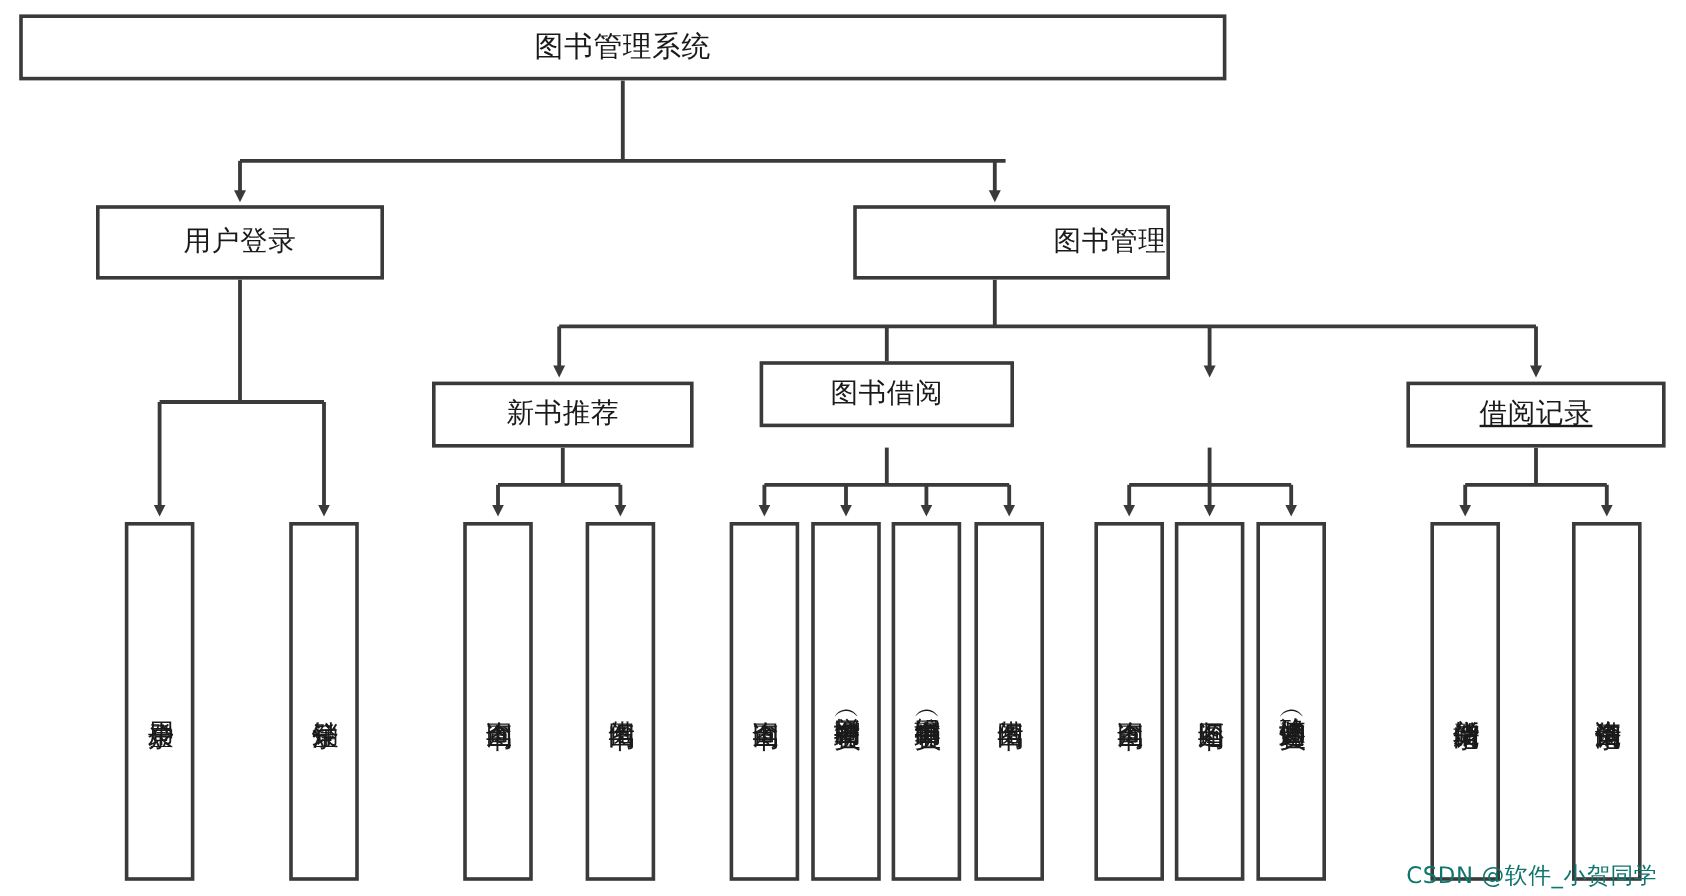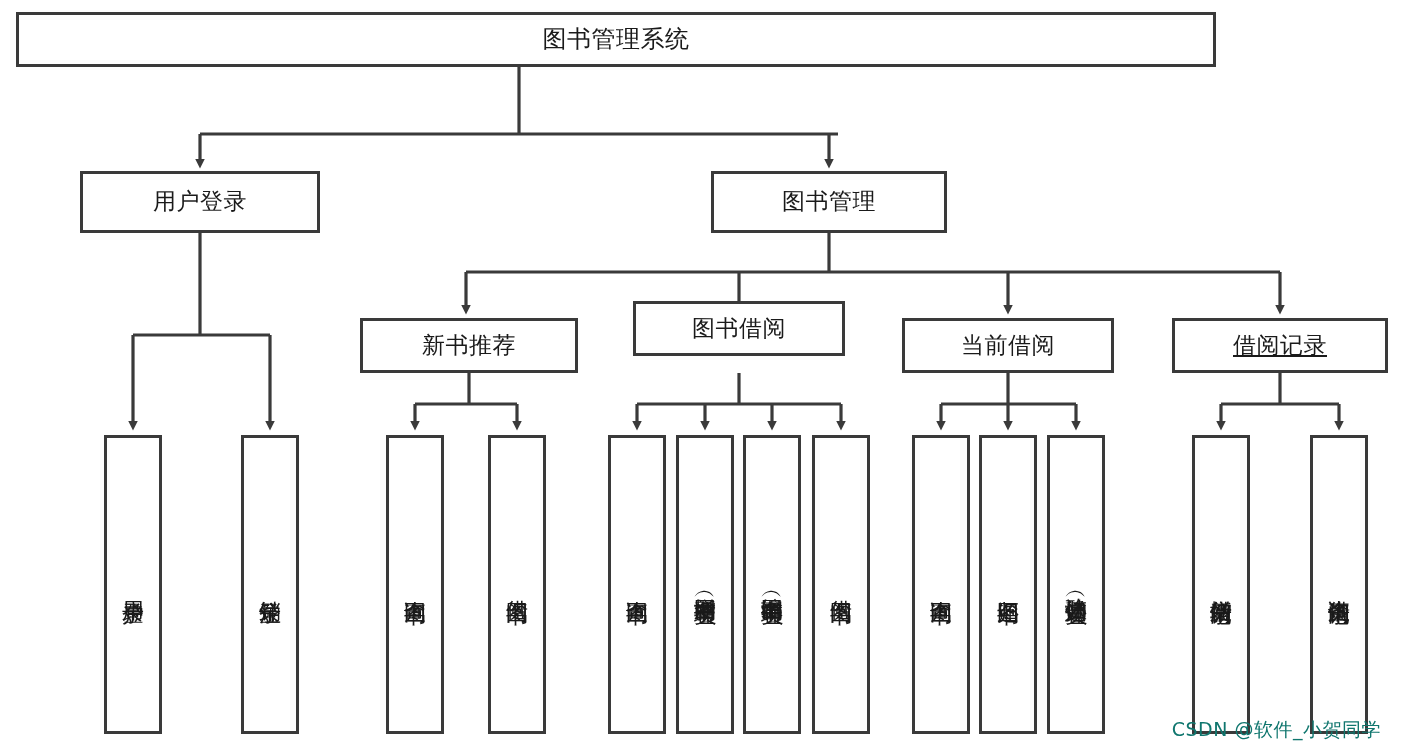--- a/index.html
+++ b/index.html
@@ -120,39 +120,36 @@
       <path d="M1008,404 L1008,422" marker-end="url(#arrow)"></path>
       <path d="M1076,404 L1076,422" marker-end="url(#arrow)"></path>
 
       <path d="M1280,373 L1280,404"></path>
       <path d="M1221,404 L1339,404"></path>
       <path d="M1221,404 L1221,422" marker-end="url(#arrow)"></path>
       <path d="M1339,404 L1339,422" marker-end="url(#arrow)"></path>
     </g>
   </svg>
 
-  <div class="node h root" style="left:16px; top:12px; width:1200px; height:55px;">
+  <div class="node h root" style="left:16px; top:12px; width:1006px; height:55px;">
     <span class="label">图书管理系统</span>
   </div>
 
   <div class="node h" style="left:80px; top:171px; width:240px; height:62px;">
     <span class="label">用户登录</span>
   </div>
-  <div class="node h" style="left:711px; top:171px; width:236px; height:62px;">
+  <div class="node h" style="left:711px; top:171px; width:264px; height:62px;justify-content:flex-end;">
     <span class="label">图书管理</span>
   </div>
 
   <div class="node h" style="left:360px; top:318px; width:218px; height:55px;">
     <span class="label">新书推荐</span>
   </div>
   <div class="node h" style="left:633px; top:301px; width:212px; height:55px;">
     <span class="label">图书借阅</span>
-  </div>
-  <div class="node h" style="left:902px; top:318px; width:212px; height:55px;">
-    <span class="label">当前借阅</span>
   </div>
   <div class="node h" style="left:1172px; top:318px; width:216px; height:55px;text-decoration:underline;">
     <span class="label">借阅记录</span>
   </div>
 
   <div class="node v" style="left:104px; top:435px; width:58px; height:299px;">
     <span class="label">用户登录</span>
   </div>
   <div class="node v" style="left:241px; top:435px; width:58px; height:299px;">
     <span class="label">注销登录</span>

